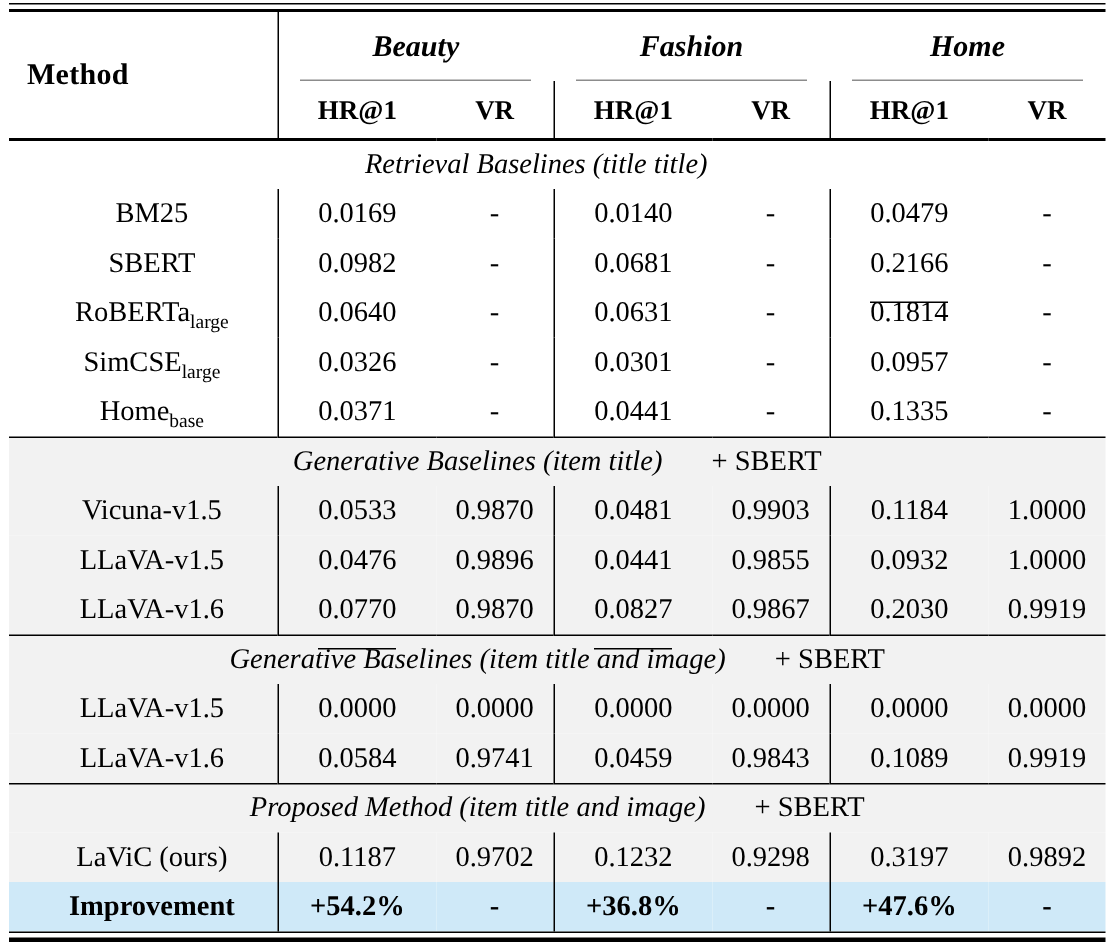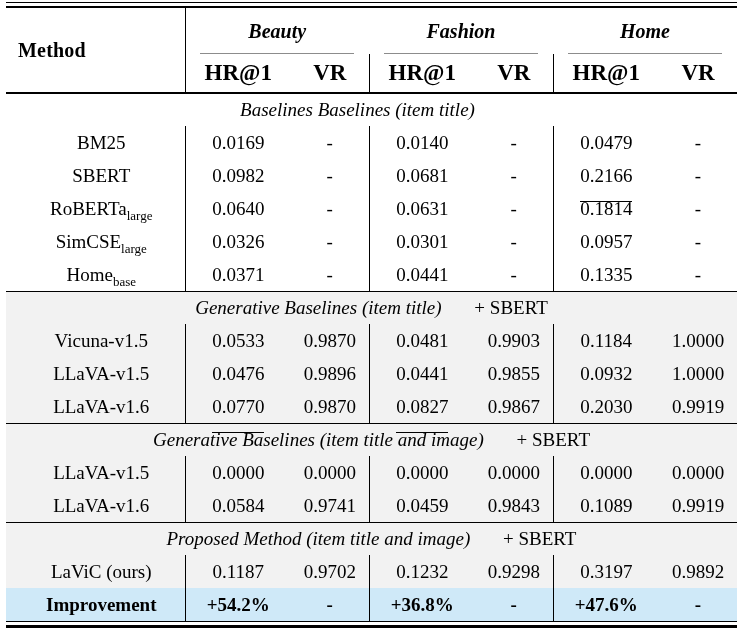--- a/index.html
+++ b/index.html
@@ -26,21 +26,21 @@
 
   thead{border-bottom:2.8px solid var(--rule-black);}
   thead th{font-weight:bold;padding:0;background:#fff;}
   th.method-h{
     text-align:left;padding-left:12px;vertical-align:middle;
     font-size:20px;letter-spacing:0.2px;
   }
   tr.group-row th{height:46px;vertical-align:middle;}
   th.group{font-style:italic;font-size:20px;position:relative;}
   .cmid{position:absolute;left:8%;right:8%;bottom:0;height:0;border-bottom:1.4px solid var(--cmid-gray);}
-  tr.sub-row th{height:38px;font-size:23px;vertical-align:middle;text-align:center;}
+  tr.sub-row th{height:38px;font-size:18px;vertical-align:middle;text-align:center;}
   .bl{border-left:1.3px solid var(--rule-black);}
 
   tbody.rule-top{border-top:1.6px solid var(--rule-black);}
   tbody td{font-size:19px;text-align:center;height:33px;padding:0;vertical-align:middle;}
   td.method{text-align:center;padding-left:12px;}
   tr.sec-title td{font-style:italic;font-size:19px;height:32px;}
   .roman{font-style:normal;padding-left:28px;}
   tbody.shaded td{background:var(--section-bg);}
   tbody tr.hl td{background:var(--highlight-bg);}
   tr.bold-row td{font-weight:bold;}
@@ -88,21 +88,21 @@
         <th>VR</th>
         <th class="bl">HR@1</th>
         <th>VR</th>
         <th class="bl">HR@1</th>
         <th>VR</th>
       </tr>
     </thead>
 
     <tbody>
       <tr class="sec-title">
-        <td colspan="7"><span>Baselines Baselines (item title)</span><span class="roman"></span></td>
+        <td colspan="7"><span>Retrieval Baselines (title title)</span><span class="roman"></span></td>
       </tr>
       <tr>
         <td class="method">BM25</td>
         <td class="bl">0.0169</td>
         <td>-</td>
         <td class="bl">0.0140</td>
         <td>-</td>
         <td class="bl">0.0479</td>
         <td>-</td>
       </tr>

